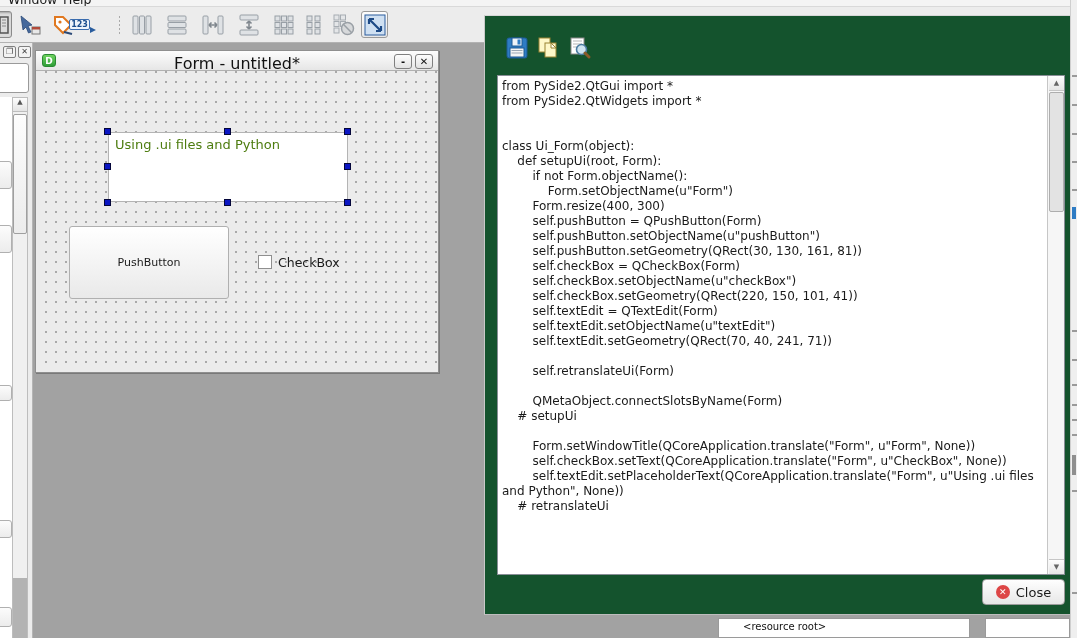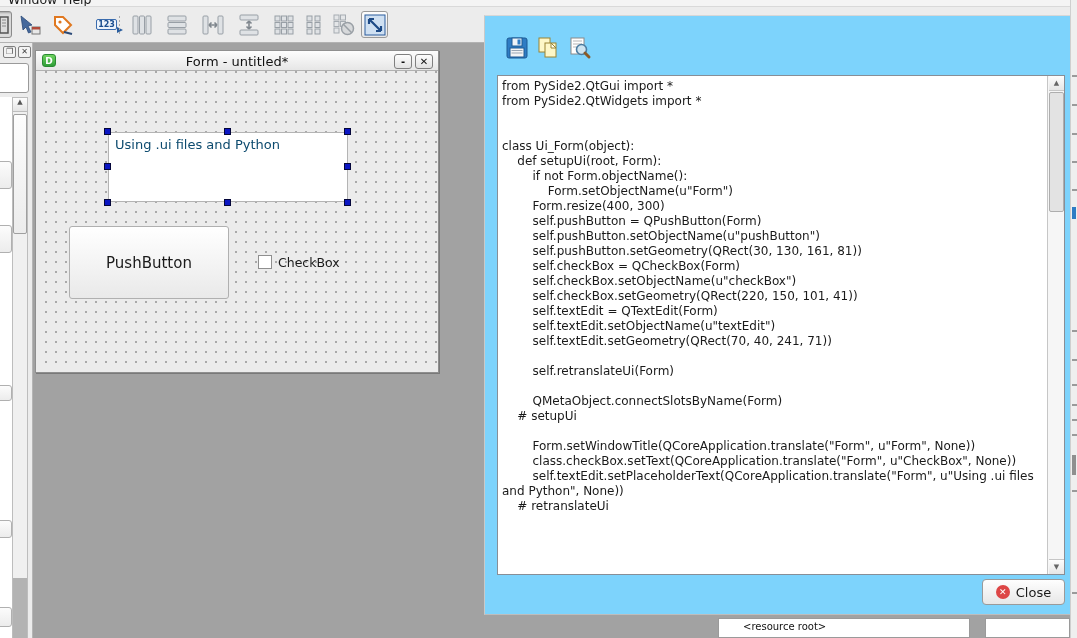--- a/index.html
+++ b/index.html
@@ -33,37 +33,37 @@
   .vscroll-left .thumb { position:absolute; left:0; top:16px; width:14px; height:120px; background:linear-gradient(#fdfdfd,#ececec); border:1px solid #9f9f9f; border-radius:2px; }
   .vscroll-left .lower { position:absolute; left:0; top:480px; width:14px; height:120px; background:#b3b3b3; }
 
   
   .mdi { position:absolute; left:33px; top:43px; width:1044px; height:595px; background:#a2a2a2; }
 
   
   .formwin { position:absolute; left:35px; top:50px; width:404px; height:323px; background:#ececec; border:1px solid #8f8f8f; box-shadow:1px 1px 0 rgba(0,0,0,.25); }
   .formwin .titlebar { position:absolute; left:0; top:0; right:0; height:20px; background:linear-gradient(#fdfdfd,#e6e6e6); border-bottom:1px solid #b1b1b1; }
   .formwin .appicon { position:absolute; left:6px; top:3px; width:14px; height:13px; border-radius:3px; background:linear-gradient(#6fd35f,#2f9e38); color:#fff; font-size:9px; font-weight:bold; text-align:center; line-height:13px; border:1px solid #2a8a32; }
-  .formwin .title { position:absolute; left:0; right:0; top:3px; text-align:center; font-size:13px; color:#111; }
+  .formwin .title { position:absolute; left:0; right:0; top:3px; text-align:center; font-size:16px; color:#111; }
   .winbtn { position:absolute; top:3px; width:18px; height:15px; border:1px solid #7f7f7f; border-radius:3px; background:linear-gradient(#fdfdfd,#e2e2e2); text-align:center; font-size:10px; line-height:13px; color:#111; font-weight:bold; }
   .btn-min { right:26px; } .btn-close { right:5px; }
   .formbody { position:absolute; left:1px; top:20px; right:1px; bottom:1px; background-color:#ececec;
       background-image:radial-gradient(#a9a9a9 1px, transparent 1.2px); background-size:10px 10px; background-position:4px 6px; }
   
   .te-rect { position:absolute; left:71px; top:61px; width:240px; height:70px; background:#fff; border:1px solid #b4b4b4; }
-  .te-placeholder { position:absolute; left:6px; top:4px; color:#0c4a6e; font-size:13px; }
+  .te-placeholder { position:absolute; left:6px; top:4px; color:#4d7c0f; font-size:13px; }
   .handle { position:absolute; width:7px; height:7px; background:#0b16c3; border:1px solid #04063a; }
   
-  .pushbtn { position:absolute; left:32px; top:155px; width:160px; height:73px; background:linear-gradient(#ffffff,#f3f3f3 55%,#e9e9e9); border:1px solid #b0b0b0; border-radius:3px; display:flex; align-items:center; justify-content:center; font-size:15px; }
+  .pushbtn { position:absolute; left:32px; top:155px; width:160px; height:73px; background:linear-gradient(#ffffff,#f3f3f3 55%,#e9e9e9); border:1px solid #b0b0b0; border-radius:3px; display:flex; align-items:center; justify-content:center; font-size:11px; }
   
   .cb-box { position:absolute; left:221px; top:184px; width:14px; height:14px; background:#fff; border:1px solid #8f8f8f; }
   .cb-label { position:absolute; left:241px; top:184px; font-size:12.5px; }
 
   
-  .codedlg { position:absolute; left:484px; top:15px; width:586px; height:600px; background:#7dd3fc; border-left:1px solid #c9c9c9; border-top:1px solid #d7d7d7; border-bottom:1px solid #bdbdbd; }
+  .codedlg { position:absolute; left:484px; top:15px; width:586px; height:600px; background:#14532d; border-left:1px solid #c9c9c9; border-top:1px solid #d7d7d7; border-bottom:1px solid #bdbdbd; }
   .dlgicon { position:absolute; top:20px; width:24px; height:24px; cursor:pointer; }
   .icon-save { left:20px; } .icon-copy { left:51px; } .icon-find { left:83px; }
   .codearea { position:absolute; left:12px; top:59px; width:568px; height:500px; background:#fff; border:1px solid #888e96; overflow:hidden; }
   .codelines { position:absolute; left:4px; top:3px; right:20px; }
   .code-line { white-space:pre; min-height:15px; line-height:15px; font-size:12px; color:#1a1a1a; }
   .vscroll-code { position:absolute; right:0; top:0; width:17px; height:498px; background:#f6f6f6; border-left:1px solid #c6c6c6; }
   .vscroll-code .sbtn { position:absolute; left:1px; width:15px; height:15px; text-align:center; font-size:7px; color:#666; line-height:15px; background:linear-gradient(#fdfdfd,#e6e6e6); }
   .vscroll-code .sbtn.up { top:0; border-bottom:1px solid #c6c6c6; }
   .vscroll-code .sbtn.down { bottom:0; border-top:1px solid #c6c6c6; }
   .vscroll-code .thumb { position:absolute; left:1px; top:16px; width:15px; height:120px; background:#e3e3e3; border:1px solid #aeaeae; border-radius:2px; }
@@ -114,21 +114,21 @@
     </div>
     <div class="tbtn" style="left:49px;">
       <span>
         <svg width="24" height="24" viewBox="0 0 24 24">
             <path d="M4 4 L12 4 L20 12 L12 20 L4 12 Z" fill="#fff" stroke="#e07820" stroke-width="2"></path>
             <circle cx="9" cy="9" r="1.6" fill="#e07820"></circle>
             <path d="M13 19 L21 21" stroke="#2b4a78" stroke-width="2"></path>
           </svg>
       </span>
     </div>
-    <div class="tbtn" style="left:93px;">
+    <div class="tbtn" style="left:66px;">
       <span class="tab-order-glyph">123</span>
     </div>
     <div class="tsep"></div>
 
     <div class="tbtn" style="left:128px;">
       <span>
         <svg width="24" height="24" viewBox="0 0 24 24">
             <g fill="#dfe2e5" stroke="#989fa6">
               <rect x="3" y="3" width="5" height="18" rx="1"></rect>
               <rect x="9.5" y="3" width="5" height="18" rx="1"></rect>
@@ -320,21 +320,21 @@
           <div class="code-line">        self.textEdit = QTextEdit(Form)</div>
           <div class="code-line">        self.textEdit.setObjectName(u"textEdit")</div>
           <div class="code-line">        self.textEdit.setGeometry(QRect(70, 40, 241, 71))</div>
           <div class="code-line"></div>
           <div class="code-line">        self.retranslateUi(Form)</div>
           <div class="code-line"></div>
           <div class="code-line">        QMetaObject.connectSlotsByName(Form)</div>
           <div class="code-line">    # setupUi</div>
           <div class="code-line"></div>
           <div class="code-line">        Form.setWindowTitle(QCoreApplication.translate("Form", u"Form", None))</div>
-          <div class="code-line">        class.checkBox.setText(QCoreApplication.translate("Form", u"CheckBox", None))</div>
+          <div class="code-line">        self.checkBox.setText(QCoreApplication.translate("Form", u"CheckBox", None))</div>
           <div class="code-line">        self.textEdit.setPlaceholderText(QCoreApplication.translate("Form", u"Using .ui files</div>
           <div class="code-line">and Python", None))</div>
           <div class="code-line">    # retranslateUi</div>
         </div>
       <div class="vscroll-code">
         <div class="sbtn up">▲</div>
         <div class="thumb"></div>
         <div class="sbtn down">▼</div>
       </div>
     </div>

